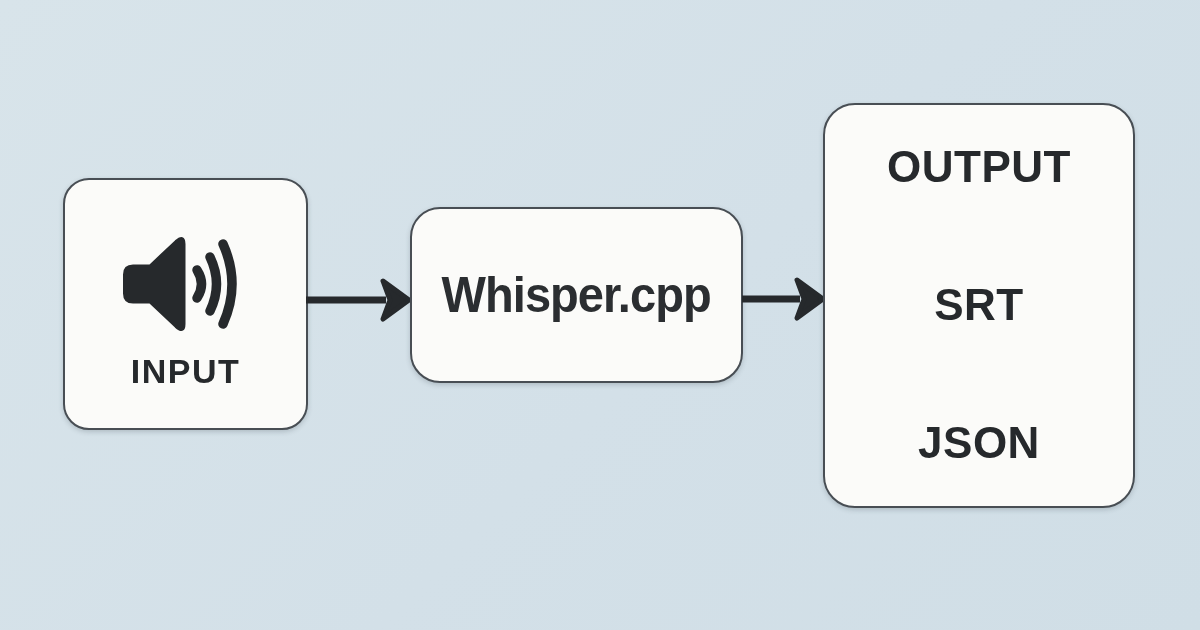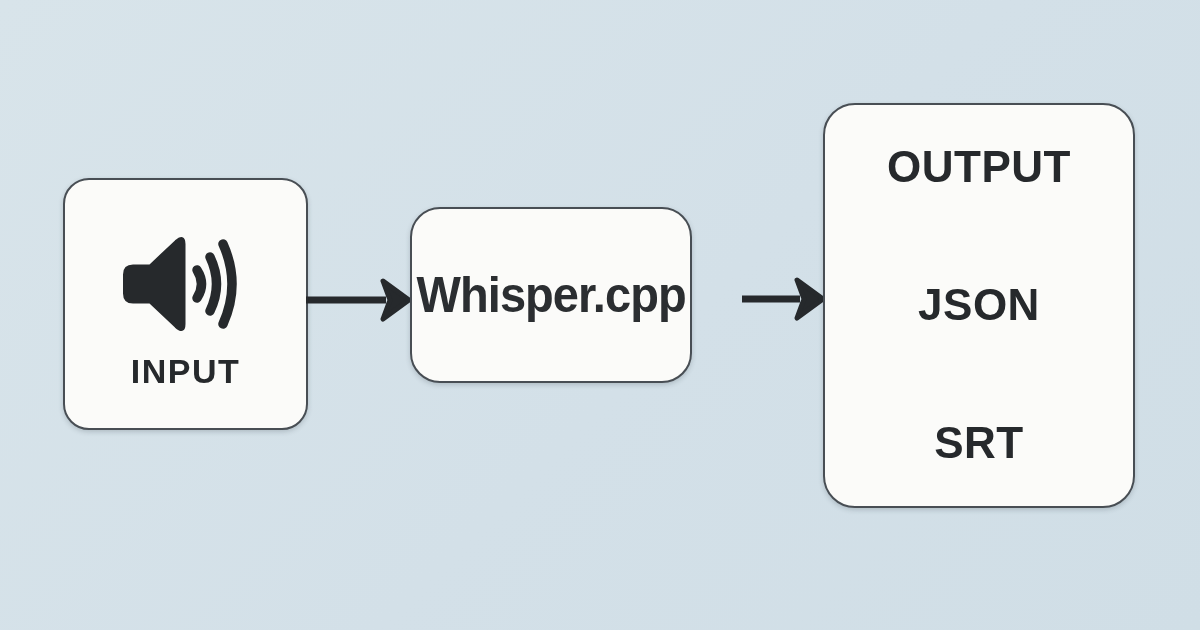--- a/index.html
+++ b/index.html
@@ -27,21 +27,21 @@
   .node-input {
     left: 63px; top: 178px;
     width: 245px; height: 252px;
     border-radius: 26px;
     flex-direction: column;
     gap: 16px;
     padding-top: 14px;
   }
   .node-process {
     left: 410px; top: 207px;
-    width: 282px; height: 176px;
+    width: 333px; height: 176px;
     border-radius: 30px;
   }
   .node-output {
     left: 823px; top: 103px;
     width: 312px; height: 405px;
     border-radius: 32px;
     flex-direction: column;
     justify-content: space-between;
     padding: 40px 10px 41px 10px;
   }
@@ -95,17 +95,17 @@
     <div class="process-label">Whisper.cpp</div>
   </div>
 
   <svg class="arrow arrow-2" width="84" height="46" viewBox="0 0 84 46">
     <line x1="0" y1="23" x2="58" y2="23" stroke="#26292c" stroke-width="7"></line>
     <path d="M55,4 L81,23 L55,42 L62,23 Z" fill="#26292c" stroke="#26292c" stroke-width="5" stroke-linejoin="round"></path>
   </svg>
 
   <div class="node node-output">
     <div class="output-item">OUTPUT</div>
+    <div class="output-item">SRT</div>
     <div class="output-item">JSON</div>
-    <div class="output-item">SRT</div>
   </div>
 
 </div>
 
 </body></html>

